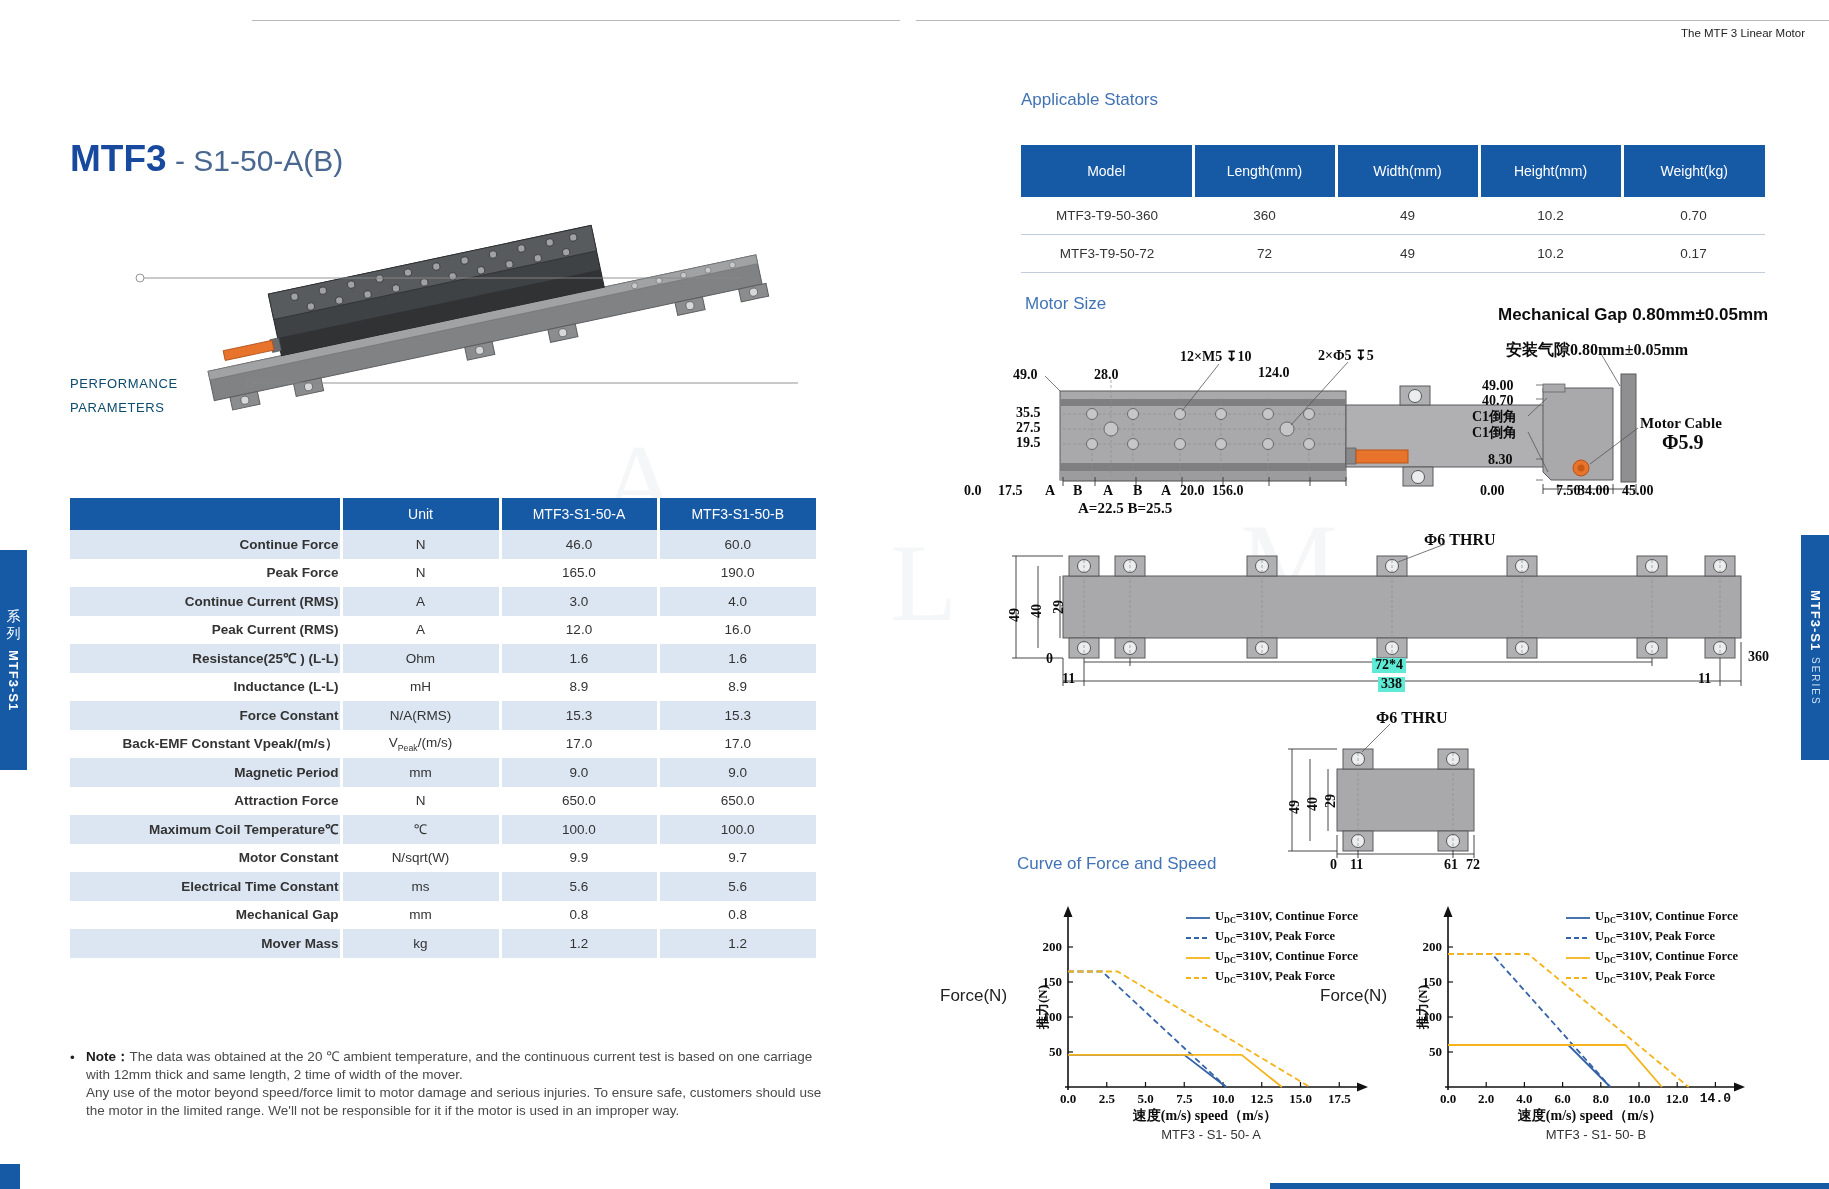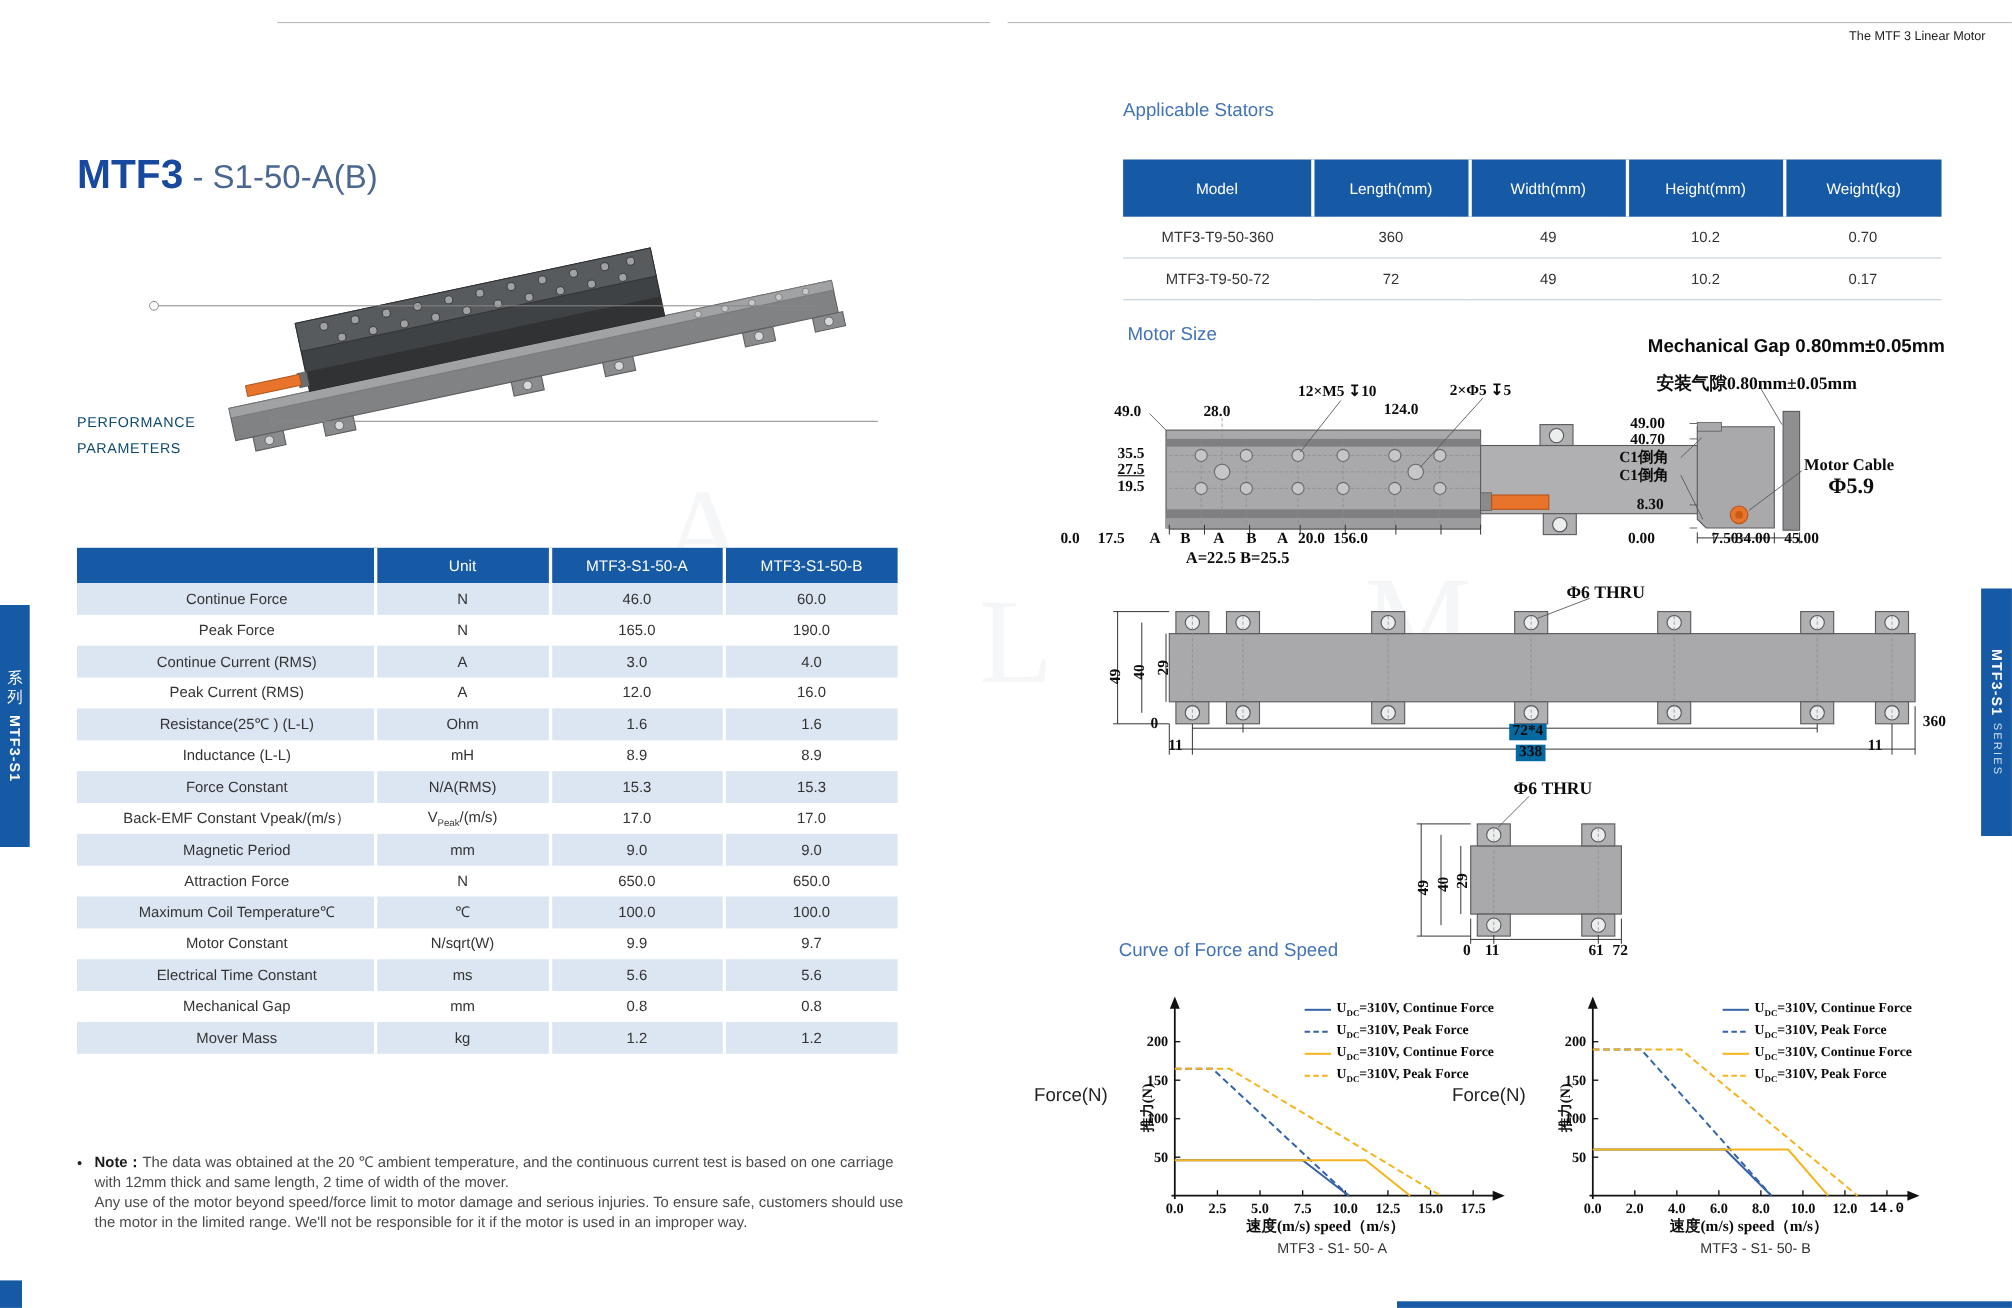--- a/index.html
+++ b/index.html
@@ -22,41 +22,41 @@
   .title{position:absolute;left:70px;top:138px;margin:0;font-weight:normal;white-space:nowrap;}
   .title .brand{font-size:37px;font-weight:bold;color:#17499e;}
   .title .suffix{font-size:30px;color:#4a6790;}
   .perf-label{position:absolute;left:70px;top:372px;font-size:13px;line-height:24px;
               color:#0c4a6e;letter-spacing:.6px;}
   
   table{border-collapse:collapse;table-layout:fixed;}
   .perf-table{position:absolute;left:70px;top:498px;width:746px;font-size:13.5px;}
   .perf-table th{background:#1659a5;color:#fff;font-weight:normal;font-size:14px;height:30px;}
   .perf-table td{height:26.5px;text-align:center;color:#333;}
-  .perf-table td.lbl{text-align:center;padding-left:22px;}
+  .perf-table td.lbl{text-align:right;padding-left:22px;font-weight:bold;}
   .perf-table th+th, .perf-table td+td{border-left:3px solid #fff;}
   .perf-table tbody tr:nth-child(odd) td{background:#dce6f2;}
   .stators-table{position:absolute;left:1021px;top:145px;width:744px;font-size:13.5px;}
   .stators-table th{background:#1659a5;color:#fff;font-weight:normal;font-size:14px;height:50px;}
   .stators-table th+th{border-left:3px solid #fff;}
   .stators-table td{height:35px;text-align:center;border-bottom:1px solid #c2cddc;}
   
   .sec-heading{position:absolute;margin:0;font-size:17px;font-weight:normal;color:#4273b5;white-space:nowrap;}
   
   .note{position:absolute;left:71px;top:1048px;width:756px;font-size:13.5px;line-height:18px;color:#4a4a4a;}
   .note .bullet{position:absolute;left:-1px;top:1px;color:#222;}
   .note p{margin:0 0 0 15px;}
   .note .note-label{font-weight:bold;color:#1b1b1b;}
   
   #gfx{position:absolute;left:0;top:0;pointer-events:none;}
   #labels{position:absolute;left:0;top:0;width:100%;height:100%;pointer-events:none;}
   .dim{position:absolute;font-family:"Liberation Serif",serif;font-weight:bold;color:#0c0c0c;
        font-size:14px;white-space:nowrap;line-height:1.05;}
   .dim.sans{font-family:"Liberation Sans",sans-serif;font-weight:bold;}
-  .dim.bg{background:#0369a1;padding:0 3px;}
+  .dim.bg{background:#5eead4;padding:0 3px;}
   .dim.rot{transform:rotate(-90deg);transform-origin:0 0;}
   .chart-tick{font-size:13px;}
   .chart-cap{font-family:"Liberation Sans",sans-serif;font-weight:normal;font-size:13px;color:#333;}
   .legend-txt{font-size:12.5px;}
   .ghost{position:absolute;font-family:"Liberation Serif",serif;font-size:110px;color:rgba(60,70,90,.05);}
   sub{font-size:.65em;}
 </style>
 </head>
 <body>
 
@@ -380,21 +380,21 @@
       <line x1="1566" y1="978" x2="1590" y2="978" stroke="#f5b31c" stroke-width="1.8" stroke-dasharray="5 3"></line>
     </svg>
 
   <div id="labels">
       <span class="dim" style="left: 1013px; top: 368px; font-size: 14px;">49.0</span>
       <span class="dim" style="left: 1094px; top: 368px; font-size: 14px;">28.0</span>
       <span class="dim" style="left: 1180px; top: 350px; font-size: 14px;">12×M5 ↧10</span>
       <span class="dim" style="left: 1258px; top: 366px; font-size: 14px;">124.0</span>
       <span class="dim" style="left: 1318px; top: 349px; font-size: 14px;">2×Φ5 ↧5</span>
       <span class="dim" style="left: 1016px; top: 406px; font-size: 14px;">35.5</span>
-      <span class="dim" style="left: 1016px; top: 421px; font-size: 14px; text-decoration: underline;">27.5</span>
+      <span class="dim" style="left: 1016px; top: 421px; font-size: 14px;">27.5</span>
       <span class="dim" style="left: 1016px; top: 436px; font-size: 14px;">19.5</span>
       <span class="dim" style="left: 964px; top: 484px; font-size: 14px;">0.0</span>
       <span class="dim" style="left: 998px; top: 484px; font-size: 14px;">17.5</span>
       <span class="dim" style="left: 1045px; top: 484px; font-size: 14px;">A</span>
       <span class="dim" style="left: 1073px; top: 484px; font-size: 14px;">B</span>
       <span class="dim" style="left: 1103px; top: 484px; font-size: 14px;">A</span>
       <span class="dim" style="left: 1133px; top: 484px; font-size: 14px;">B</span>
       <span class="dim" style="left: 1161px; top: 484px; font-size: 14px;">A</span>
       <span class="dim" style="left: 1180px; top: 484px; font-size: 14px;">20.0</span>
       <span class="dim" style="left: 1212px; top: 484px; font-size: 14px;">156.0</span>

